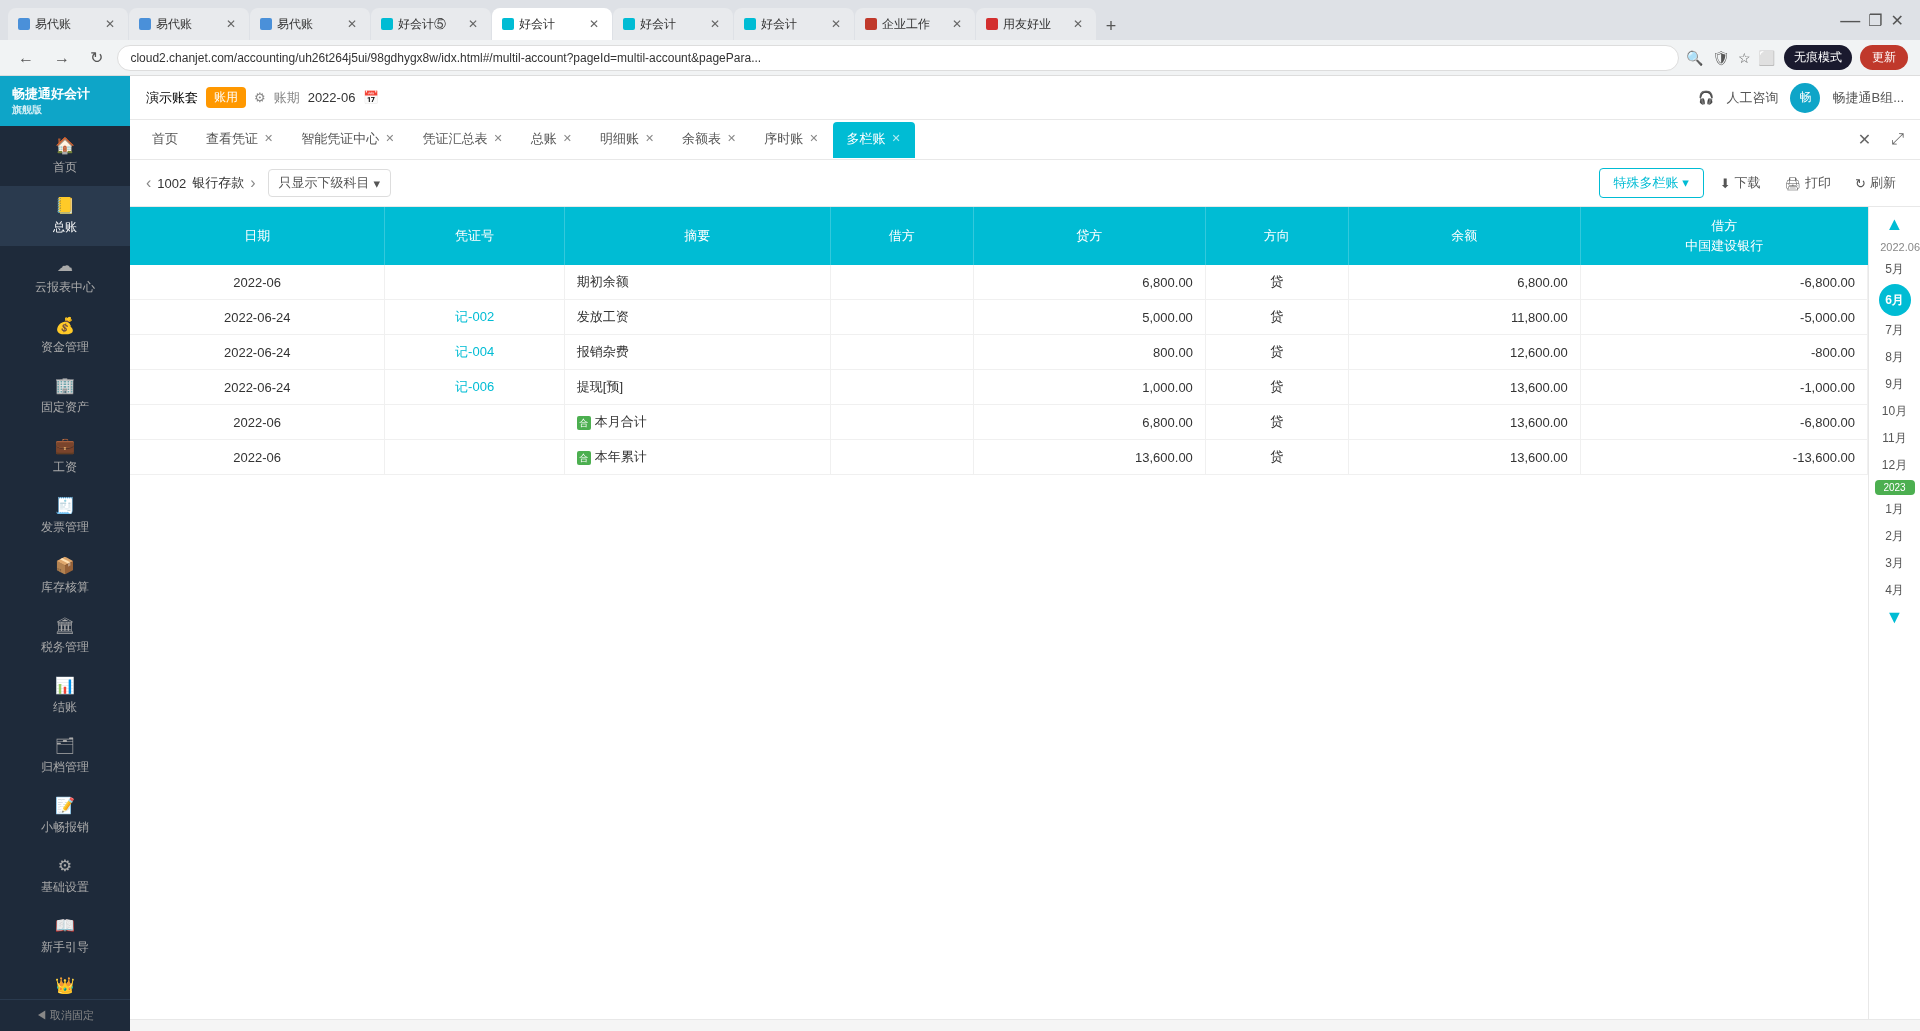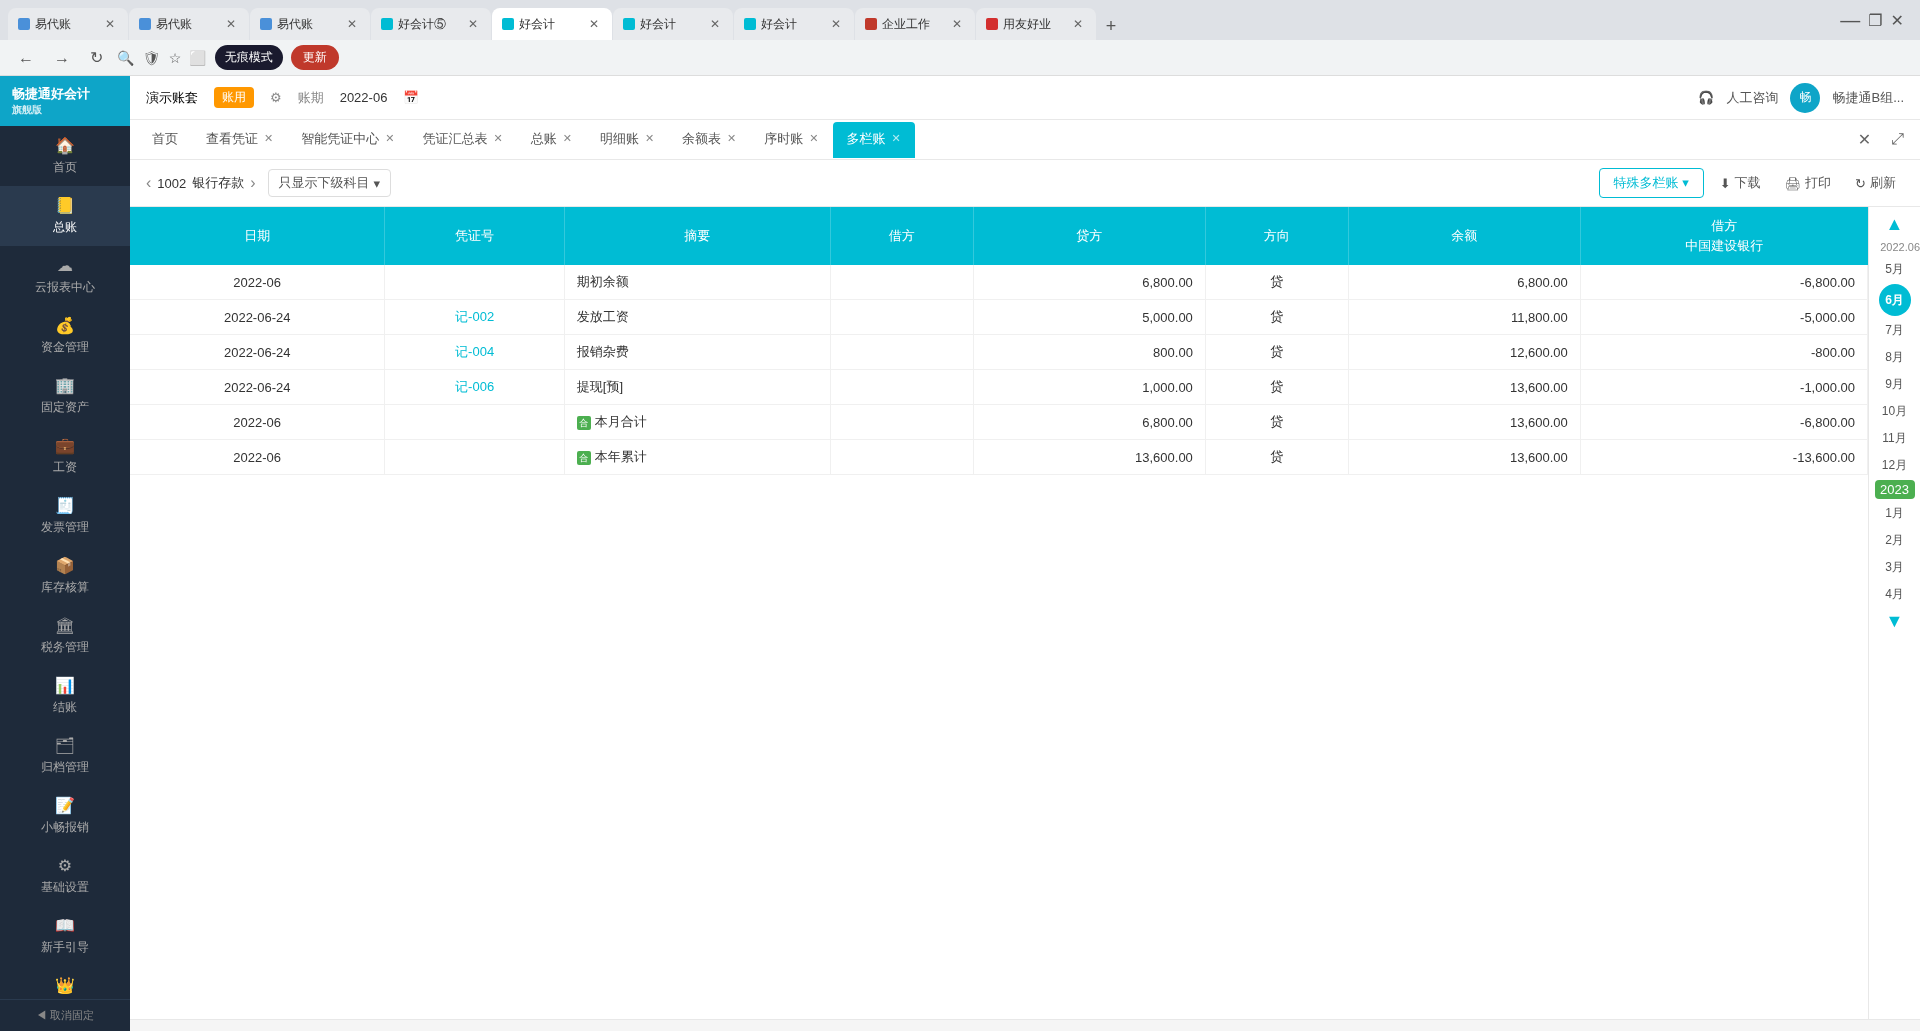--- a/index.html
+++ b/index.html
@@ -181,21 +181,21 @@
       overflow: hidden;
     }
 
     
     .top-bar {
       display: flex;
       align-items: center;
       padding: 6px 16px;
       background: #fff;
       border-bottom: 1px solid #e8e8e8;
-      gap: 16px;
+      gap: 8px;
       height: 44px;
     }
     .demo-badge {
       background: #ff9800;
       color: #fff;
       padding: 2px 8px;
       border-radius: 4px;
       font-size: 12px;
     }
     .top-bar-right {
@@ -405,21 +405,21 @@
       height: 32px;
       display: flex;
       align-items: center;
       justify-content: center;
       font-weight: bold;
     }
     .cal-month.year-badge {
       background: #4caf50;
       color: #fff;
       border-radius: 4px;
-      font-size: 13px;
+      font-size: 10px;
       width: 40px;
       height: auto;
       padding: 2px 0;
     }
     .cal-arrow {
       font-size: 18px;
       color: #00bcd4;
       cursor: pointer;
       padding: 3px;
     }
@@ -501,20 +501,21 @@
     <span style="font-size:20px;cursor:pointer;color:#555;">—</span>
     <span style="font-size:16px;cursor:pointer;color:#555;">❐</span>
     <span style="font-size:16px;cursor:pointer;color:#555;">✕</span>
   </div>
 </div>
 
 <div class="address-bar">
   <span class="nav-btn">←</span>
   <span class="nav-btn">→</span>
   <span class="nav-btn">↻</span>
+  <input class="address-input" type="text" value="cloud2.chanjet.com/accounting/uh26t264j5ui/98gdhygx8w/idx.html#/multil-account?pageId=multil-account&amp;pagePara..." style="">
   <div class="browser-icons">
     <span>🔍</span>
     <span>🛡</span>
     <span>☆</span>
     <span>⬜</span>
     <button class="wupai-btn">无痕模式</button>
     <button class="update-btn">更新</button>
   </div>
 </div>
 

